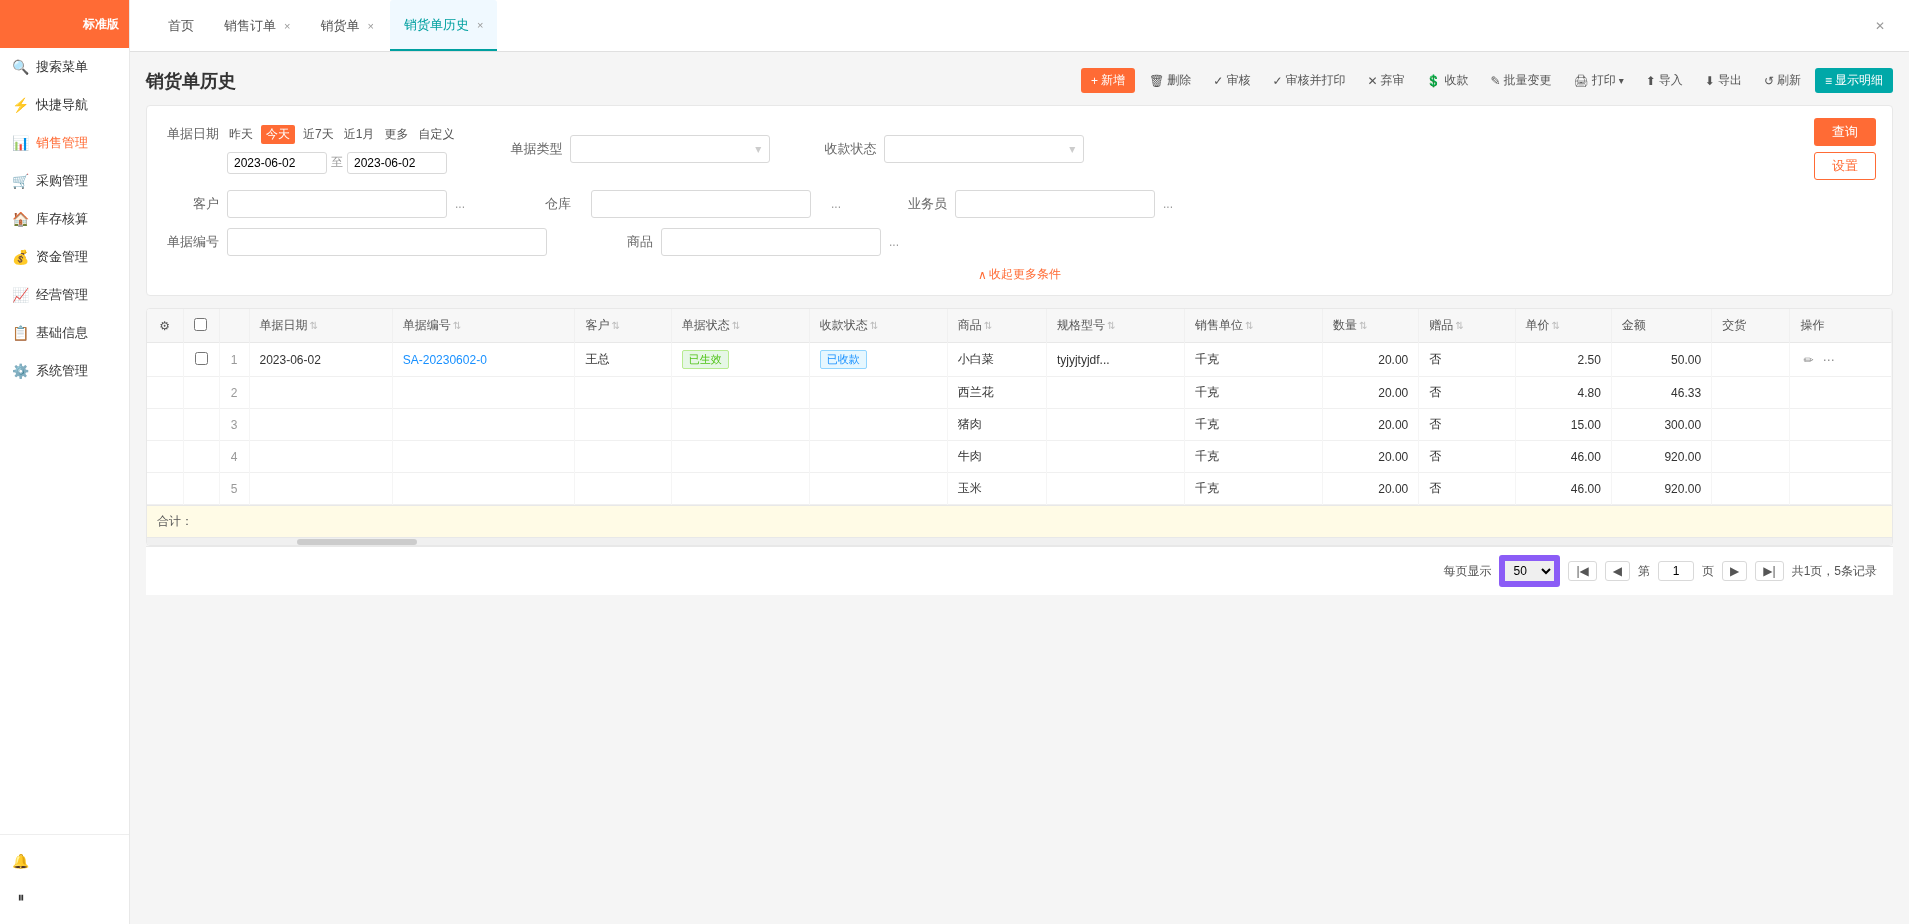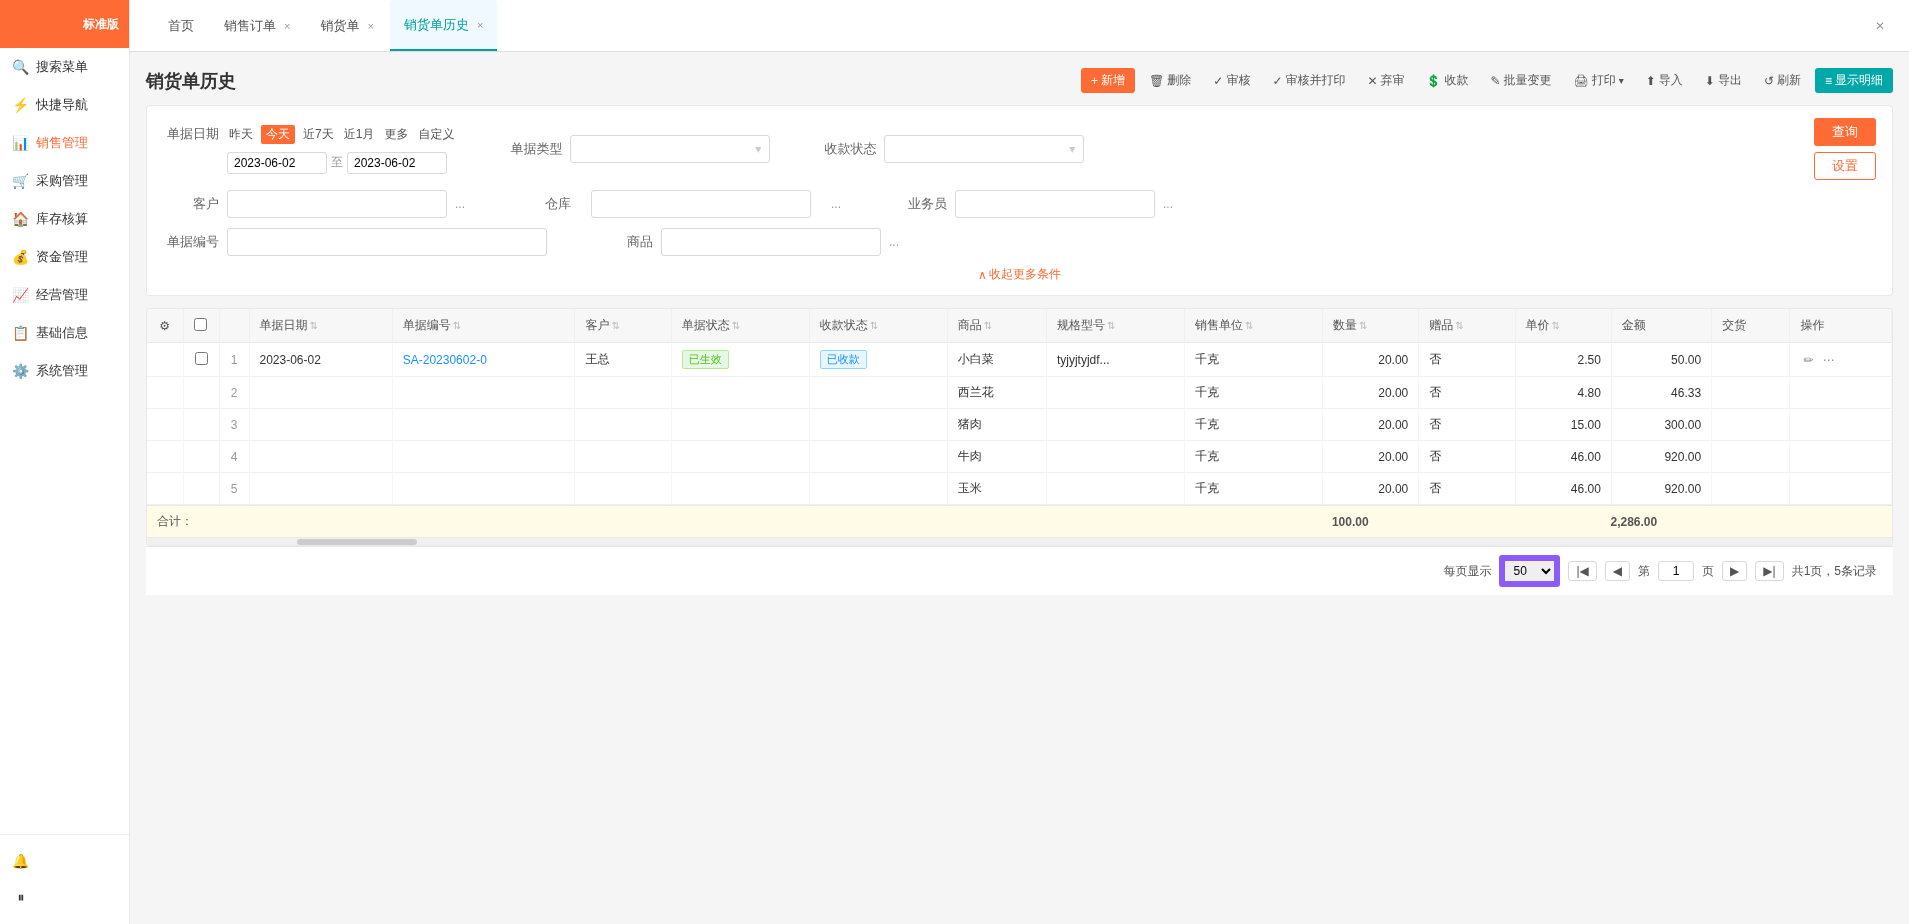--- a/index.html
+++ b/index.html
@@ -806,38 +806,20 @@
     <td></td>
     <td>
       
     </td>
   </tr>
           </tbody>
       </table>
 
       <div class="table-footer">
         <span class="footer-label">合计：</span>
-        <div class="footer-values">
-          <span style="flex:1;"></span>
-          <span style="flex:1;"></span>
-          <span style="flex:1;"></span>
-          <span style="flex:1;"></span>
-          <span style="flex:1;"></span>
-          <span style="flex:1;"></span>
-          <span style="flex:1;"></span>
-          <span style="flex:1;"></span>
-          <span style="flex:1;"></span>
-          <span style="flex:1;"></span>
-          <span class="footer-value" style="flex:1;text-align:right;padding-right:10px;">100.00</span>
-          <span style="flex:0.5;"></span>
-          <span style="flex:1;"></span>
-          <span class="footer-value" style="flex:1;text-align:right;padding-right:10px;">2,286.00</span>
-          <span style="flex:1;"></span>
-          <span style="flex:1;"></span>
-        </div>
       </div>
 
       <div class="scrollbar-area">
         <div class="scrollbar-thumb"></div>
       </div>
     </div>
 
     <div class="pagination-bar">
       <span>每页显示</span>
       <select class="page-size-select">

